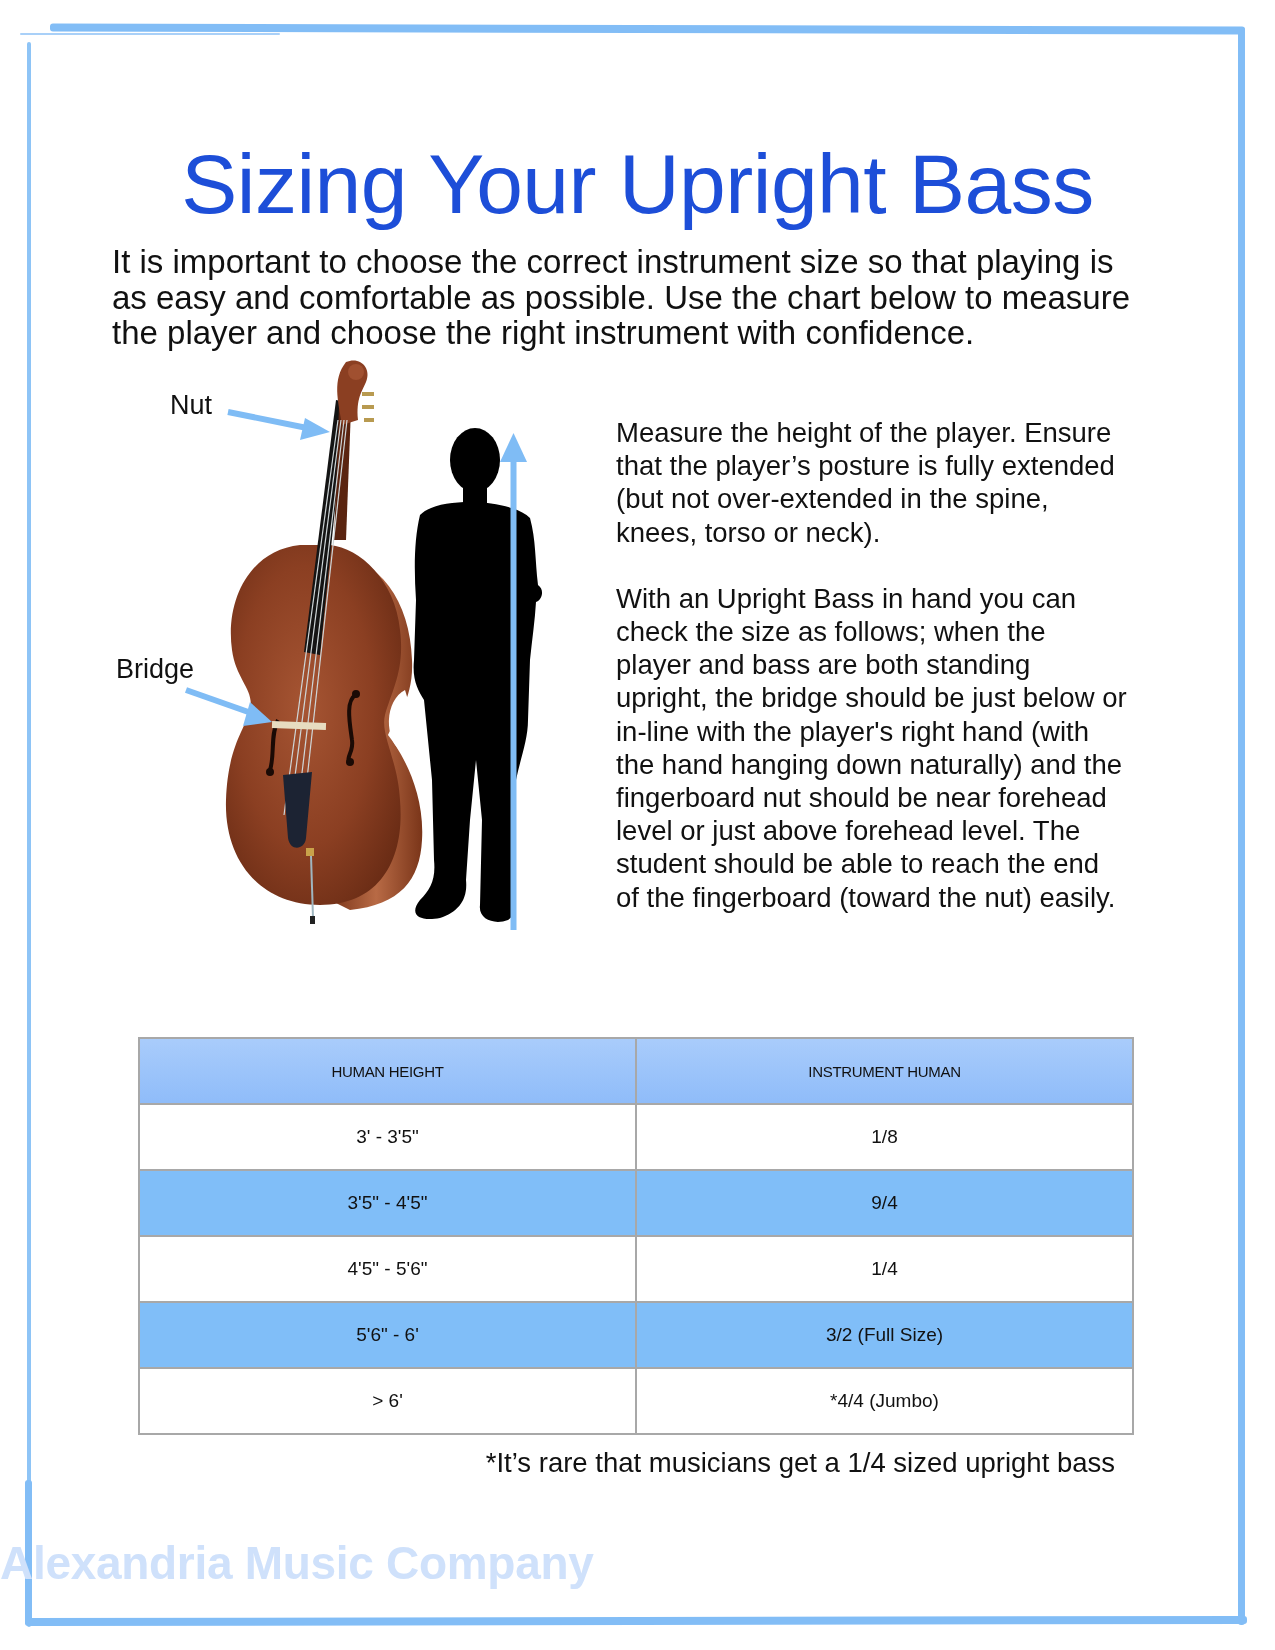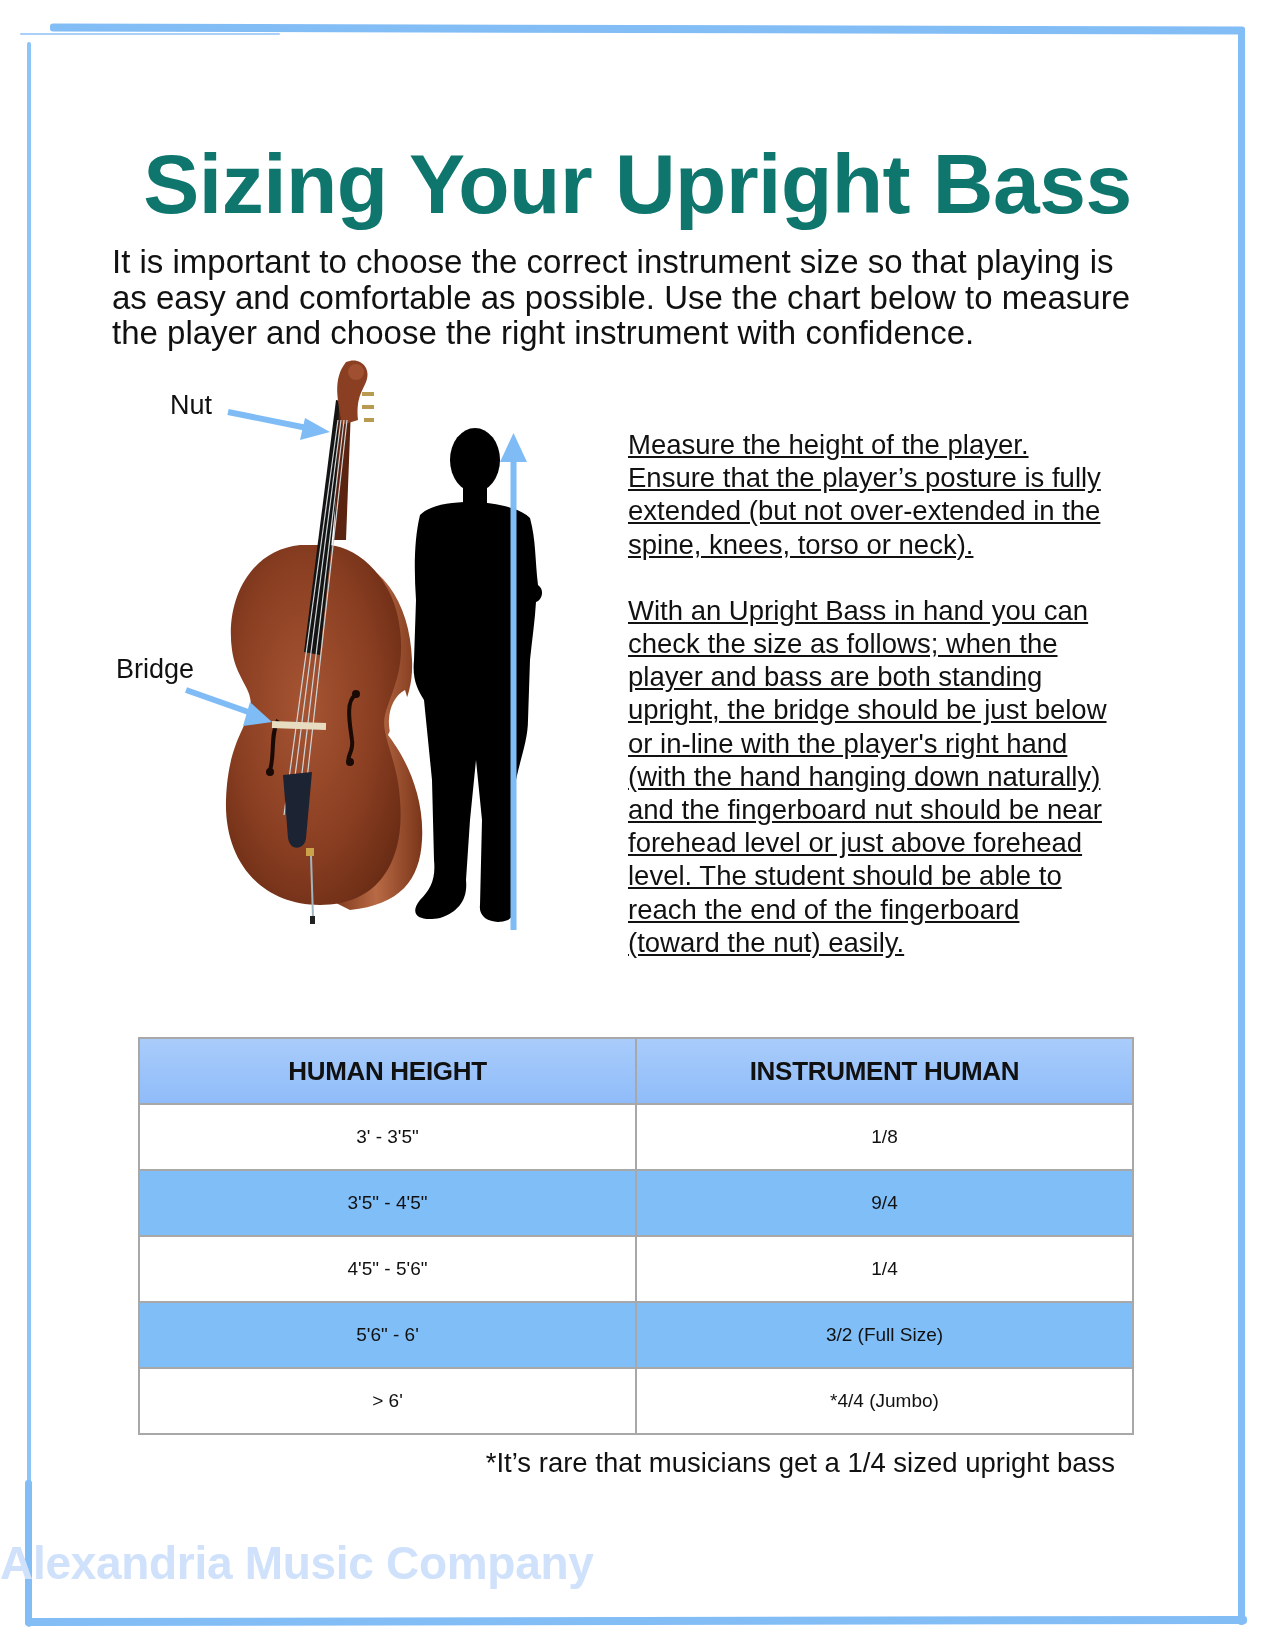--- a/index.html
+++ b/index.html
@@ -8,39 +8,39 @@
 
   
   .frame-top { position: absolute; left: 50px; top: 25px; width: 1195px; height: 8px; background: #82bdf6; border-radius: 3px; transform: rotate(0.15deg); }
   .frame-top-thin { position: absolute; left: 20px; top: 33px; width: 260px; height: 2px; background: #a9d0f8; border-radius: 2px; }
   .frame-right { position: absolute; left: 1238px; top: 27px; width: 7px; height: 1598px; background: #82bdf6; border-radius: 3px; }
   .frame-left { position: absolute; left: 27px; top: 42px; width: 4px; height: 1585px; background: #8ec4f6; border-radius: 3px; }
   .frame-left-thick { position: absolute; left: 25px; top: 1480px; width: 7px; height: 145px; background: #82bdf6; border-radius: 3px; }
   .frame-bottom { position: absolute; left: 25px; top: 1617px; width: 1222px; height: 8px; background: #82bdf6; border-radius: 3px; transform: rotate(-0.1deg); }
 
   .title { position: absolute; left: 0; top: 78px; width: 1275px; text-align: center;
-           font-size: 84px; font-weight: 700; color: #0f766e; letter-spacing: -0.5px; line-height: 100px; }
+           font-size: 84px; font-weight: 400; color: #1d4ed8; letter-spacing: -0.5px; line-height: 100px; }
 
   .intro { position: absolute; left: 112px; top: 244px; width: 1030px;
            font-size: 33px; line-height: 35.5px; color: #111; }
 
   .figure { position: absolute; left: 0; top: 0; width: 600px; height: 1000px; padding-left: 44px; }
   .label { position: absolute; font-size: 27px; color: #111; }
   .label-nut { left: 170px; top: 390px; }
   .label-bridge { left: 116px; top: 654px; }
 
   .right-col { position: absolute; left: 612px; top: 412px; width: 520px;
                font-size: 27.5px; line-height: 33.2px; color: #111; }
-  .right-col p { margin: 16px; text-decoration: underline; }
+  .right-col p { margin: 4px; }
   .right-col p + p { margin-top: 33px; }
 
   .table { position: absolute; left: 138px; top: 1037px; width: 996px;
            border-collapse: collapse; font-size: 19px; table-layout: fixed; }
   .table th, .table td { border: 2px solid #a8a8a8; text-align: center; padding: 0; }
-  .table th { height: 64px; font-weight: 700; font-size: 26px; letter-spacing: -0.3px;
+  .table th { height: 64px; font-weight: 400; font-size: 15px; letter-spacing: -0.3px;
               background: linear-gradient(to bottom, #a9ccfb 0%, #8fbcf9 100%); color: #111; margin-top: 20px; }
   .table td { height: 64px; color: #111; }
   .table tr.shaded td { background: #80bef8; }
   .table tr.plain td { background: #ffffff; }
 
   .footnote { position: absolute; left: 300px; top: 1447px; width: 815px; text-align: right;
               font-size: 27.5px; color: #111; }
 
   .footer-brand { position: absolute; left: 0; top: 1536px; width: 1275px; text-align: left;
                   font-size: 46px; font-weight: 700; color: #cfe1fb; letter-spacing: -0.3px; }

